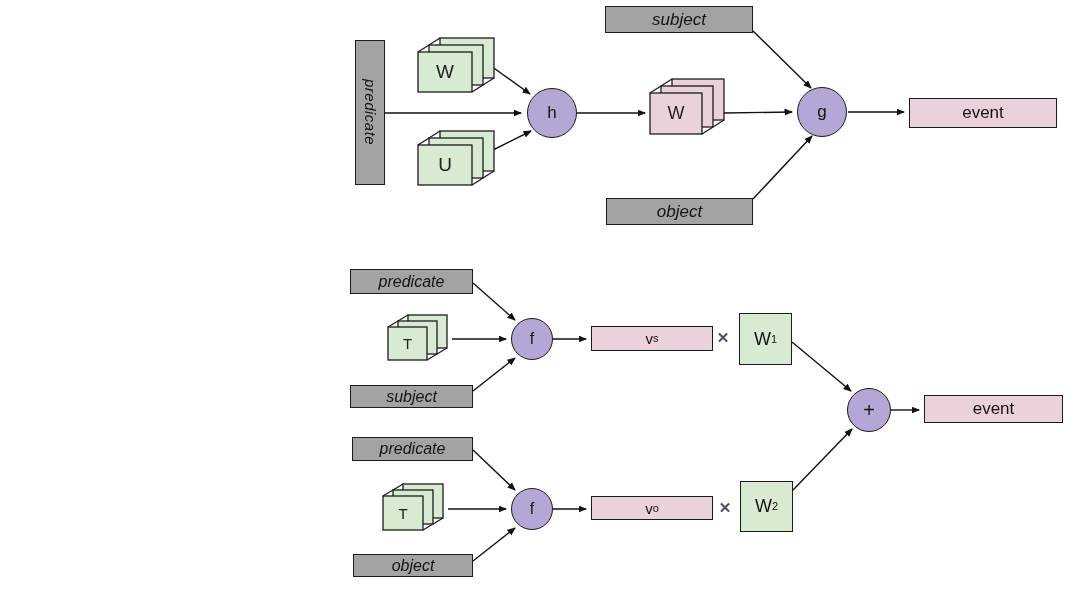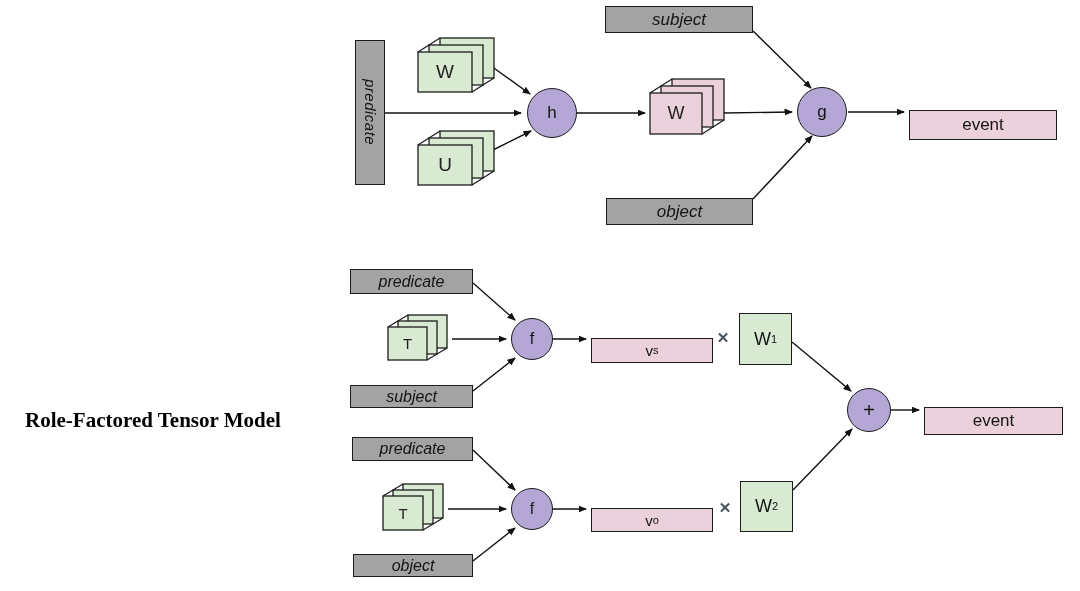--- a/index.html
+++ b/index.html
@@ -5,21 +5,21 @@
   html,body{margin:0;padding:0;background:#ffffff;}
   #canvas{position:relative;width:1080px;height:591px;background:#ffffff;overflow:hidden;
           font-family:"Liberation Sans",sans-serif;color:#111;}
   #wires{position:absolute;left:0;top:0;width:1080px;height:591px;}
   .model-title{position:absolute;font-family:"Liberation Serif",serif;font-weight:700;
                font-size:21px;color:#000;white-space:nowrap;}
   .box{position:absolute;box-sizing:border-box;border:1.6px solid #1c1c1c;
        display:flex;align-items:center;justify-content:center;
        font-size:16px;color:#141414;white-space:nowrap;}
   .blue{background:#a3a3a3;font-style:italic;}
-  .pink{background:#ead1dc;margin-top:12px;}
+  .pink{background:#ead1dc;}
   .green{background:#d9ead3;}
   .circle{border-radius:50%;background:#b4a7d6;}
   .vtext{writing-mode:vertical-rl;font-size:15px;letter-spacing:0.5px;}
   .cube-label{position:absolute;display:flex;align-items:center;justify-content:center;
               background:transparent;border:none;color:#222;}
   .times{position:absolute;display:flex;align-items:center;justify-content:center;
          font-weight:700;font-size:15px;color:#47525e;background:transparent;border:none;}
   sub{font-size:11px;line-height:1;}
   .fs17{font-size:17px;} .fs16{font-size:16px;} .fs15{font-size:15px;}
   .fs18{font-size:18px;} .fs19{font-size:19px;} .fs20{font-size:20px;}
@@ -112,21 +112,20 @@
 
   <div class="cube-label fs18" style="left:650px;top:93px;width:52px;height:41px;">W</div>
 
   <div class="box blue fs17" style="left:605px;top:6px;width:148px;height:27px;">subject</div>
   <div class="box blue fs17" style="left:606px;top:198px;width:147px;height:27px;">object</div>
 
   <div class="box circle fs17" style="left:797px;top:87px;width:50px;height:50px;">g</div>
 
   <div class="box pink fs17" style="left:909px;top:98px;width:148px;height:30px;">event</div>
 
-  <div class="model-title" style="left:25px;top:408px;">Role-Factored Tensor Model</div>
 
   <div class="box blue fs16" style="left:350px;top:269px;width:123px;height:25px;">predicate</div>
   <div class="cube-label fs15" style="left:388px;top:327px;width:39px;height:33px;">T</div>
   <div class="box blue fs16" style="left:350px;top:385px;width:123px;height:23px;">subject</div>
   <div class="box circle fs16" style="left:511px;top:318px;width:42px;height:42px;">f</div>
   <div class="box pink fs15" style="left:591px;top:326px;width:122px;height:25px;">
       <span>v</span>
       <sub>s</sub>
     </div>
   <div class="times" style="left:714px;top:328px;width:18px;height:20px;">✕</div>

